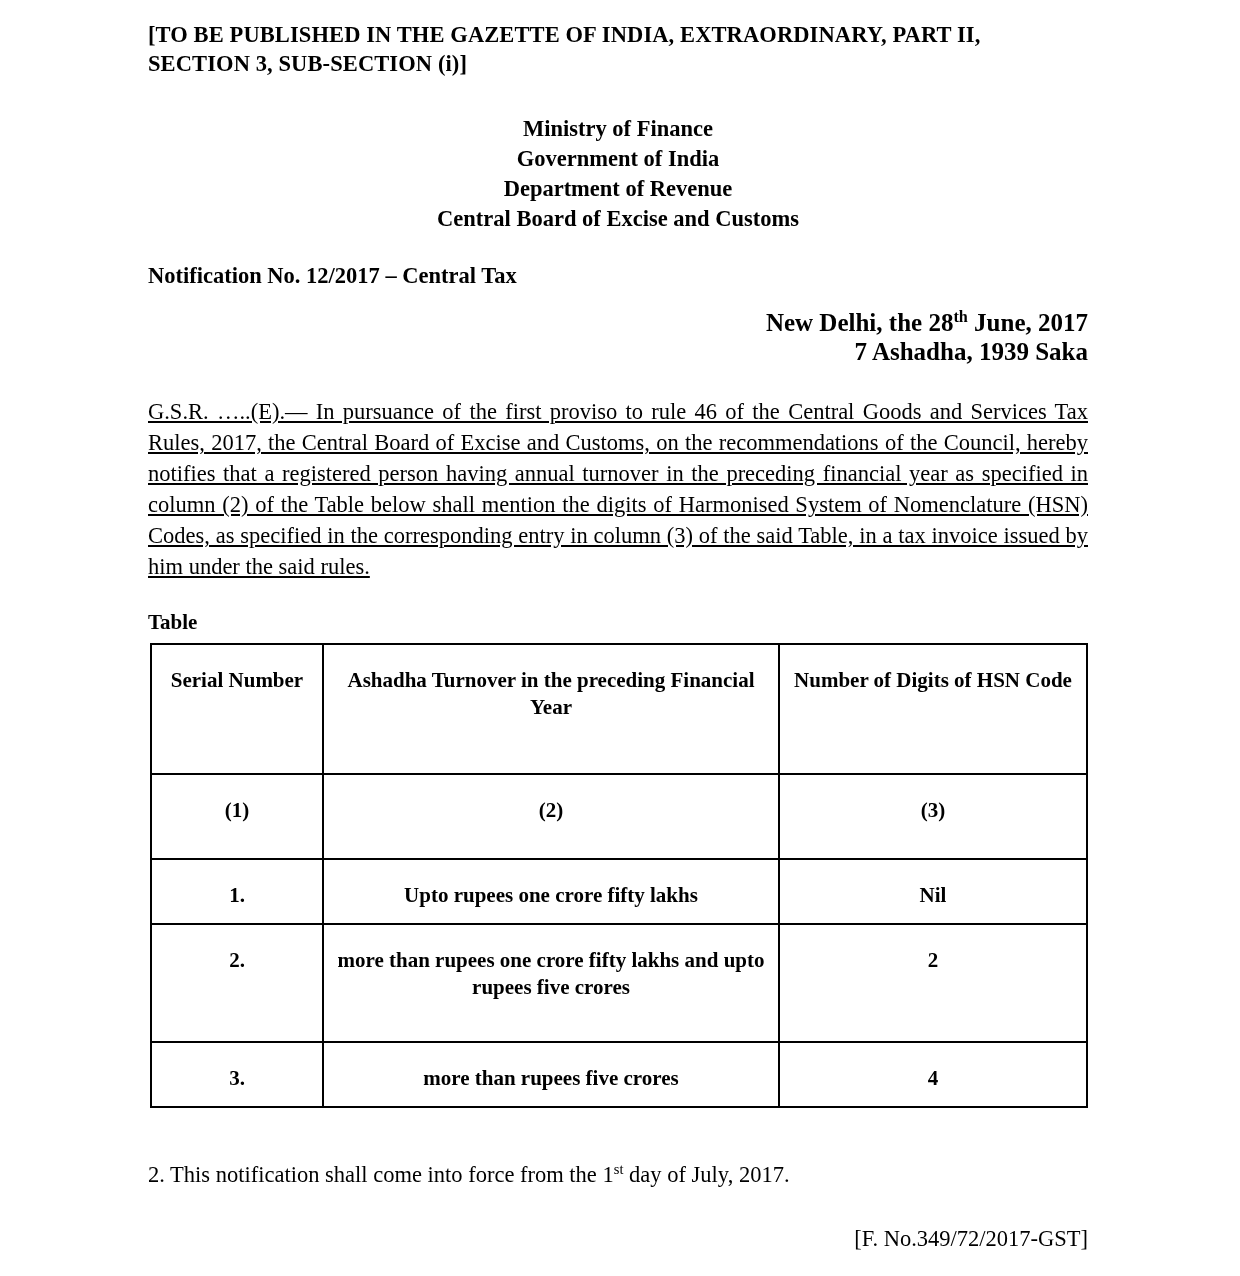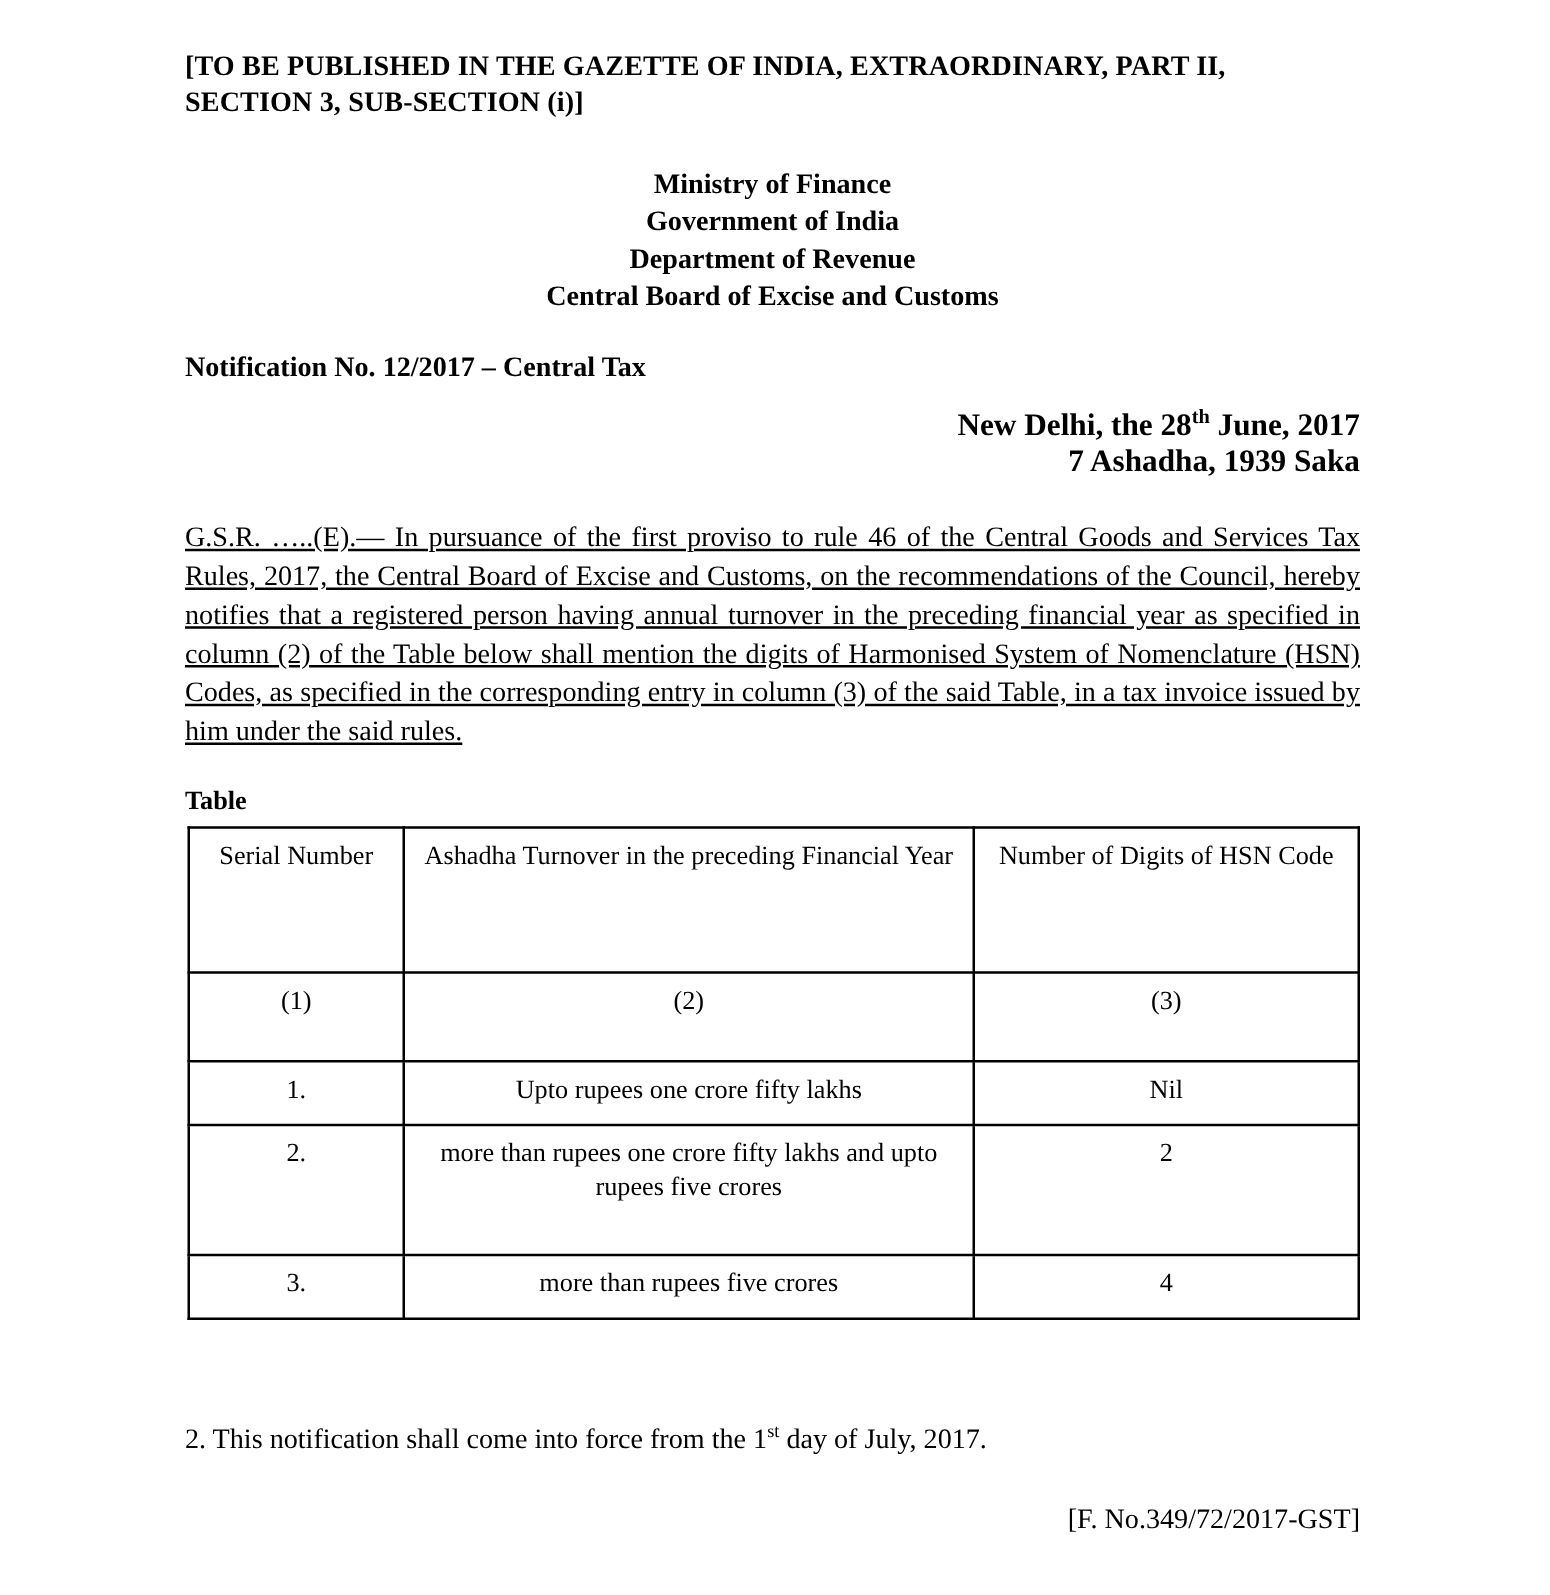--- a/index.html
+++ b/index.html
@@ -18,21 +18,21 @@
     width: 1240px;
     height: 1276px;
     margin: 0 auto;
     background: #ffffff;
     box-sizing: border-box;
     overflow: hidden;
   }
   .content {
     position: absolute;
     left: 148px;
-    top: 18px;
+    top: 0;
     width: 940px;
   }
 
   
   .gazette-header {
     font-weight: bold;
     font-size: 22.5px;
     line-height: 29px;
     letter-spacing: 0.1px;
     margin-top: 20px;
@@ -100,35 +100,35 @@
     margin-left: 2px;
     table-layout: fixed;
   }
   table.hsn-table td,
   table.hsn-table th {
     border: 2px solid #000000;
     font-size: 21px;
     line-height: 27px;
     text-align: center;
     vertical-align: top;
-    padding: 8px 6px 22px 6px;
-    font-weight: normal;
+    padding: 22px 6px 22px 6px;
+    font-weight: bold;
   }
   table.hsn-table col.c1 { width: 172px; }
   table.hsn-table col.c2 { width: 456px; }
   table.hsn-table col.c3 { width: 308px; }
 
   tr.row-header td { height: 84px; }
   tr.row-numbering td { height: 47px; padding-bottom: 14px; }
   tr.row-data td { padding-bottom: 14px; }
   tr.row-tall td { padding-bottom: 40px; }
 
   
   .clause-two {
-    margin-top: 80px;
+    margin-top: 52px;
     font-size: 22.5px;
     line-height: 30px;
   }
   .clause-two sup {
     font-size: 0.65em;
     vertical-align: super;
     line-height: 0;
   }
 
   

